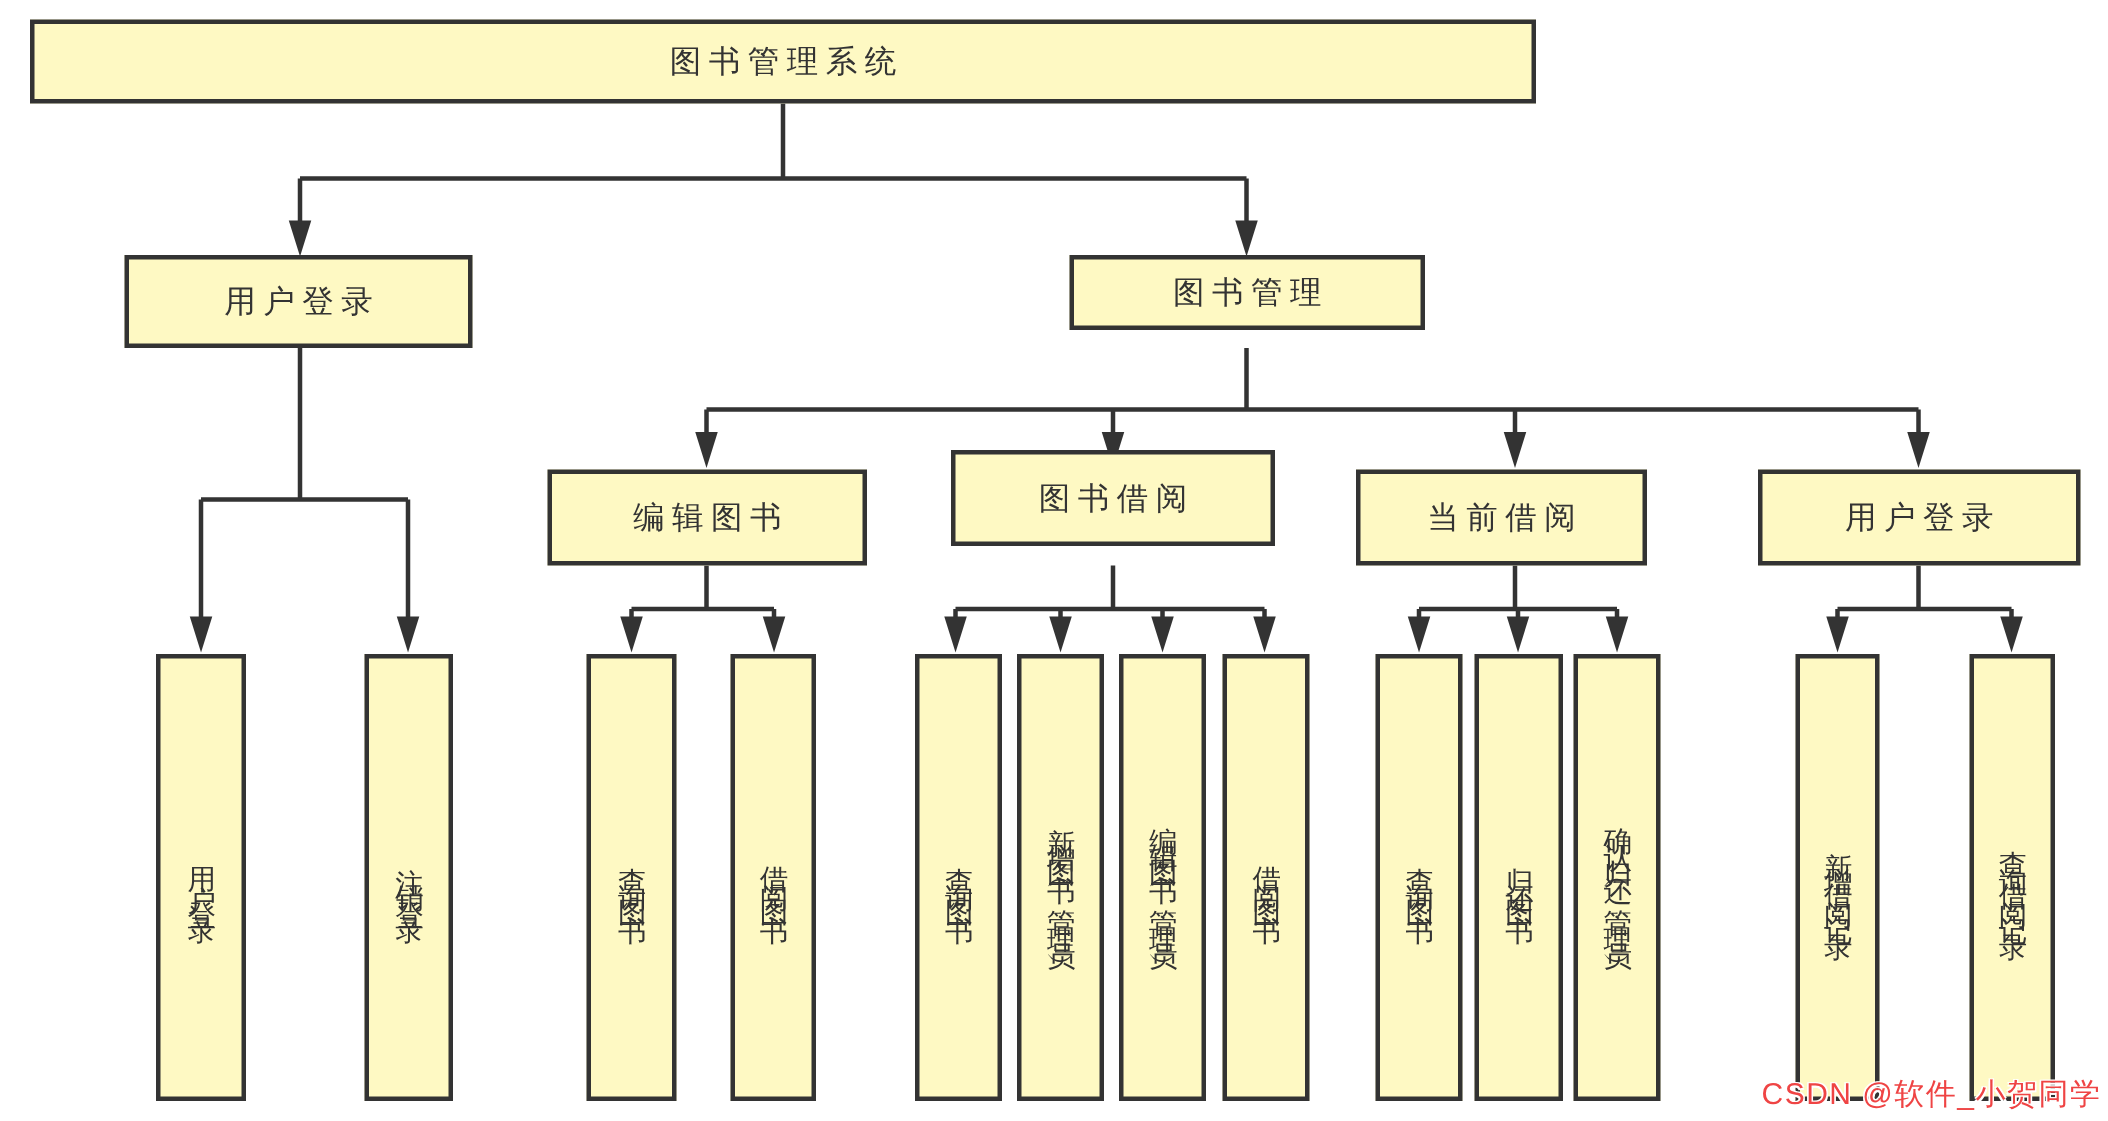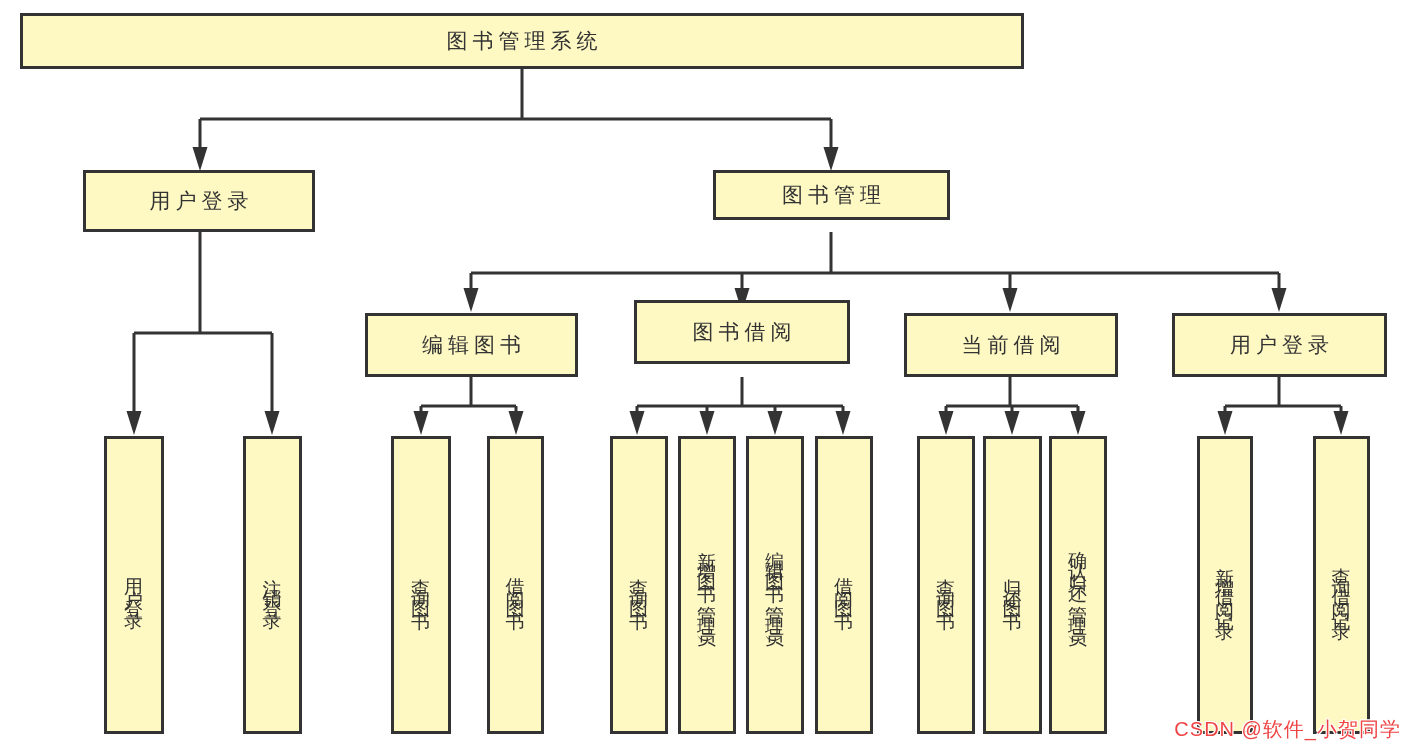--- a/index.html
+++ b/index.html
@@ -117,21 +117,21 @@
   <div class="node" style="left:713px;top:170px;width:237px;height:50px">
     <span class="hlabel">图书管理</span>
   </div>
 
   <div class="node" style="left:365px;top:313px;width:213px;height:64px">
     <span class="hlabel">编辑图书</span>
   </div>
   <div class="node" style="left:634px;top:300px;width:216px;height:64px">
     <span class="hlabel">图书借阅</span>
   </div>
-  <div class="node" style="left:904px;top:313px;width:214px;height:64px">
+  <div class="node" style="left:904px;top:313px;width:194px;height:64px">
     <span class="hlabel">当前借阅</span>
   </div>
   <div class="node" style="left:1172px;top:313px;width:215px;height:64px">
     <span class="hlabel">用户登录</span>
   </div>
 
   <div class="node" style="left:104px;top:436px;width:60px;height:298px">
     <span class="vlabel">用户登录</span>
   </div>
   <div class="node" style="left:243px;top:436px;width:59px;height:298px">

